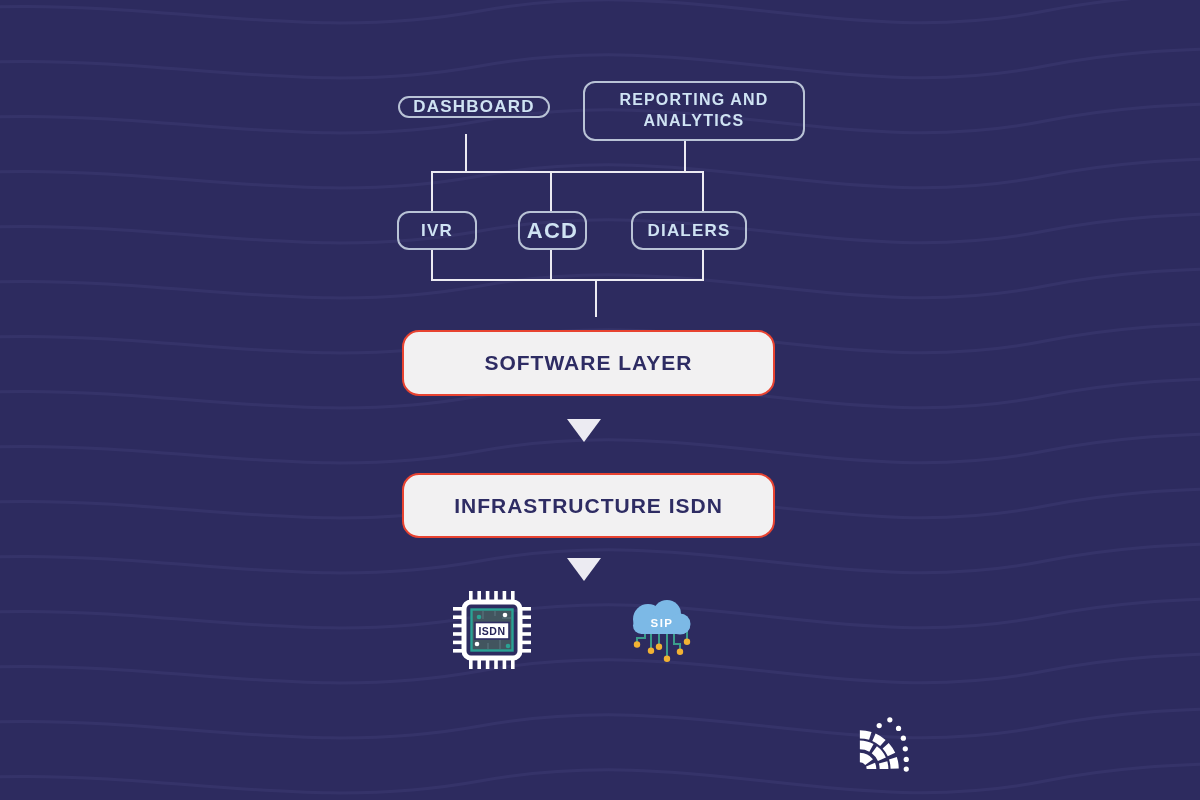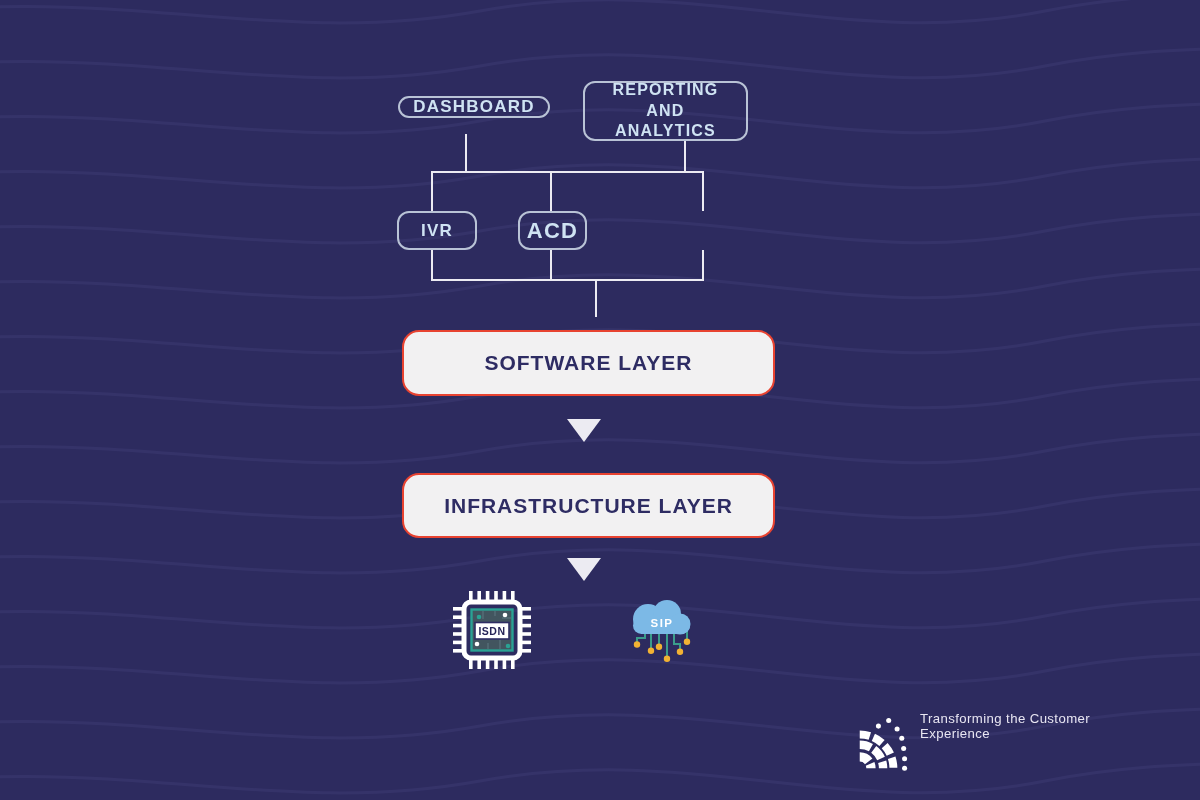--- a/index.html
+++ b/index.html
@@ -26,21 +26,21 @@
   .waves{position:absolute;left:0;top:0;width:1200px;height:800px;}
 
   
   .node{
     position:absolute;display:flex;align-items:center;justify-content:center;
     border:2px solid var(--node-border);border-radius:12px;
     color:var(--node-text);font-weight:bold;text-align:center;
     letter-spacing:1.2px;background:transparent;
   }
   .node-dashboard{left:398px;top:96px;width:152px;height:22px;font-size:17px;}
-  .node-reporting{left:583px;top:81px;width:165px;height:60px;font-size:16px;line-height:1.3;padding:4px 14px;}
+  .node-reporting{left:583px;top:81px;width:222px;height:60px;font-size:16px;line-height:1.3;padding:4px 14px;}
   .node-ivr{left:397px;top:211px;width:80px;height:39px;font-size:17px;}
   .node-acd{left:518px;top:211px;width:69px;height:39px;font-size:22px;}
   .node-dialers{left:631px;top:211px;width:116px;height:39px;font-size:17px;}
 
   
   .layer{
     position:absolute;display:flex;align-items:center;justify-content:center;
     background:var(--layer-bg);border:2px solid var(--accent-red);border-radius:17px;
     color:var(--layer-text);font-weight:bold;font-size:21px;letter-spacing:1px;
   }
@@ -120,29 +120,32 @@
   <div class="node node-reporting">
     <span>REPORTING AND ANALYTICS</span>
   </div>
 
   <div class="node node-ivr">
     <span>IVR</span>
   </div>
   <div class="node node-acd">
     <span>ACD</span>
   </div>
+  <div class="node node-dialers">
+    <span>DIALERS</span>
+  </div>
 
   <div class="layer layer-software">
     <span>SOFTWARE LAYER</span>
   </div>
 
   <div class="arrow-down arrow-1"></div>
 
   <div class="layer layer-infrastructure">
-    <span>INFRASTRUCTURE LAYER</span>
+    <span>INFRASTRUCTURE ISDN</span>
   </div>
 
   <div class="arrow-down arrow-2"></div>
 
   <svg class="icon-abs" style="left:450px;top:588px;" width="84" height="84" viewBox="0 0 84 84">
     <g fill="#ffffff">
       <rect x="19" y="3" width="3.6" height="9"></rect>
         <rect x="27.4" y="3" width="3.6" height="9"></rect>
         <rect x="35.8" y="3" width="3.6" height="9"></rect>
         <rect x="44.2" y="3" width="3.6" height="9"></rect>
@@ -222,17 +225,16 @@
         <circle cx="24" cy="15" r="2.7"></circle>
         <circle cx="35" cy="9" r="2.7"></circle>
         <circle cx="44" cy="18" r="2.7"></circle>
         <circle cx="49" cy="28" r="2.7"></circle>
         <circle cx="51" cy="39" r="2.7"></circle>
         <circle cx="52" cy="50" r="2.7"></circle>
         <circle cx="52" cy="60" r="2.7"></circle>
       </g>
     </svg>
     <div class="brand-textcol">
-      <div class="brand-tagline">Transforming the Customer Experience</div>
     </div>
   </div>
 
 </div>
 
 </body></html>

